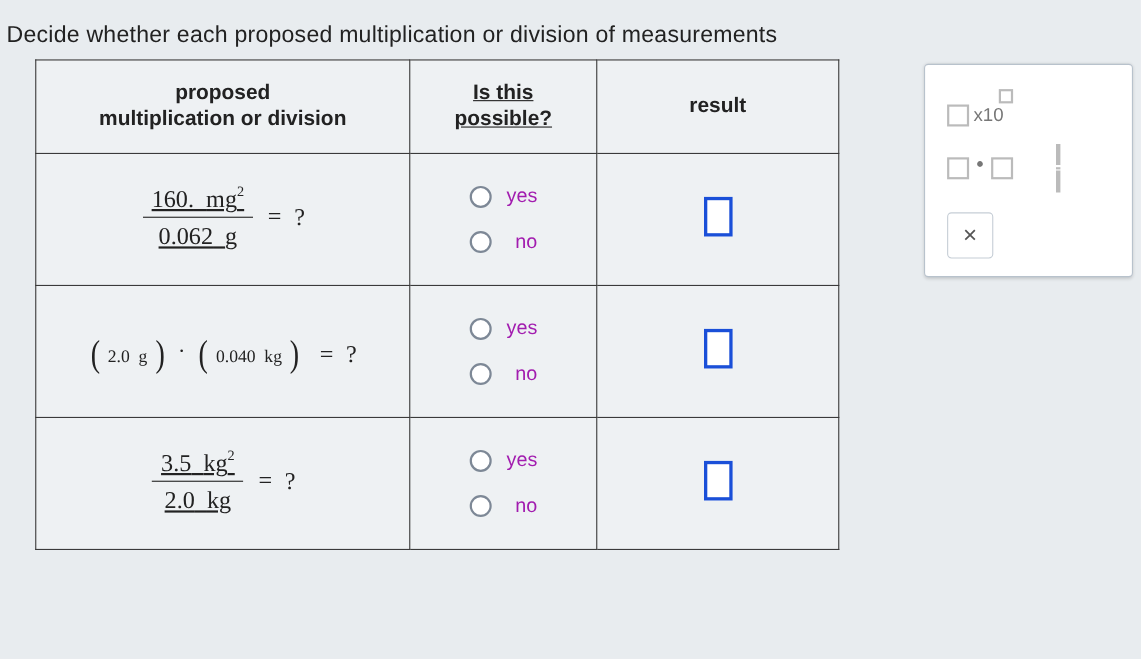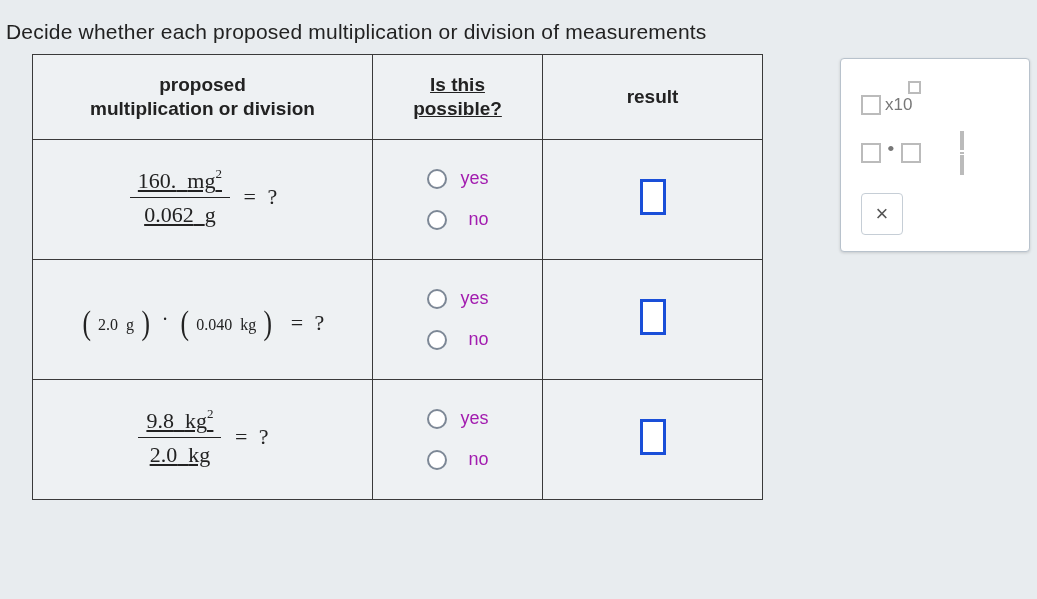--- a/index.html
+++ b/index.html
@@ -215,21 +215,21 @@
       <td class="cell-res">
         <span class="result-box"></span>
       </td>
     </tr>
 
     <tr>
       <td class="cell-expr">
         <span class="expr-wrap">
           <span class="frac">
             <span class="num">
-              <span>9.8</span>
+              <span>3.5</span>
               &nbsp;<span>kg</span><span class="sup">2</span>
             </span>
             <span class="den">
               <span>2.0</span>
               &nbsp;<span>kg</span>
             </span>
           </span>
           <span class="eq">=</span>
           <span>?</span>
         </span>

